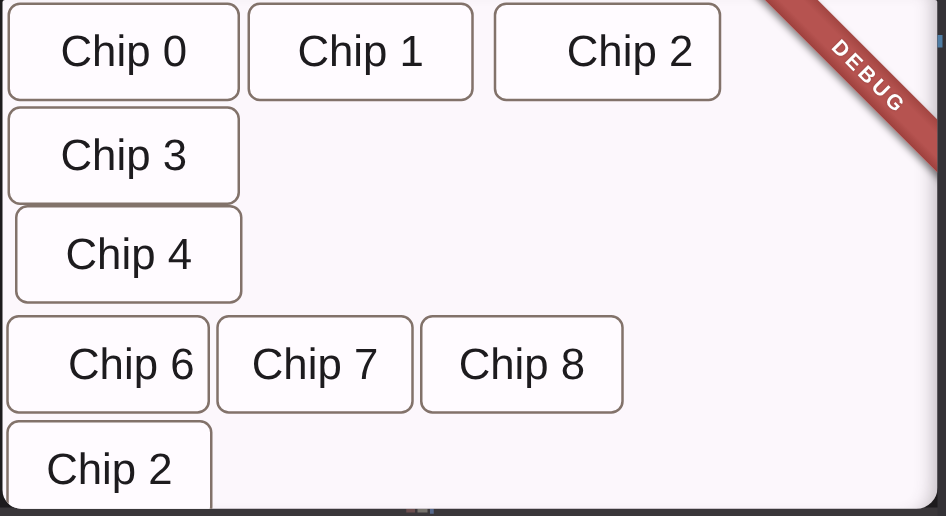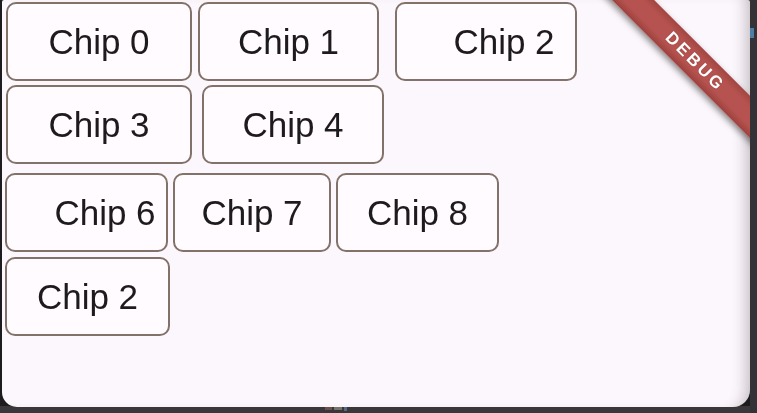--- a/index.html
+++ b/index.html
@@ -32,21 +32,21 @@
     position:absolute;left:2px;top:0;width:748px;height:407px;
     background:#fcf7fc;
     border-radius:2px 2px 17px 15px;
     overflow:hidden;z-index:1;
     box-shadow:inset -14px 0 14px -10px rgba(70,60,65,0.30);
   }
   
   .chip-grid{position:absolute;left:0;top:0;width:100%;}
   .chip-row{display:flex;align-items:flex-start;}
   .r1{margin-top:2px;}
-  .r2{margin-top:4px;}
+  .r2{margin-top:4px;flex-direction:column;}
   .r3{margin-top:9px;}
   .r4{margin-top:5px;}
   .chip{
     box-sizing:border-box;height:79px;
     background:#fffbff;border:2px solid #82726a;border-radius:10px;
     display:flex;align-items:center;justify-content:center;
     font-family:inherit;font-size:35px;color:#1d1b1e;
     padding:0;cursor:pointer;line-height:1;
   }
   .chip.selected{

